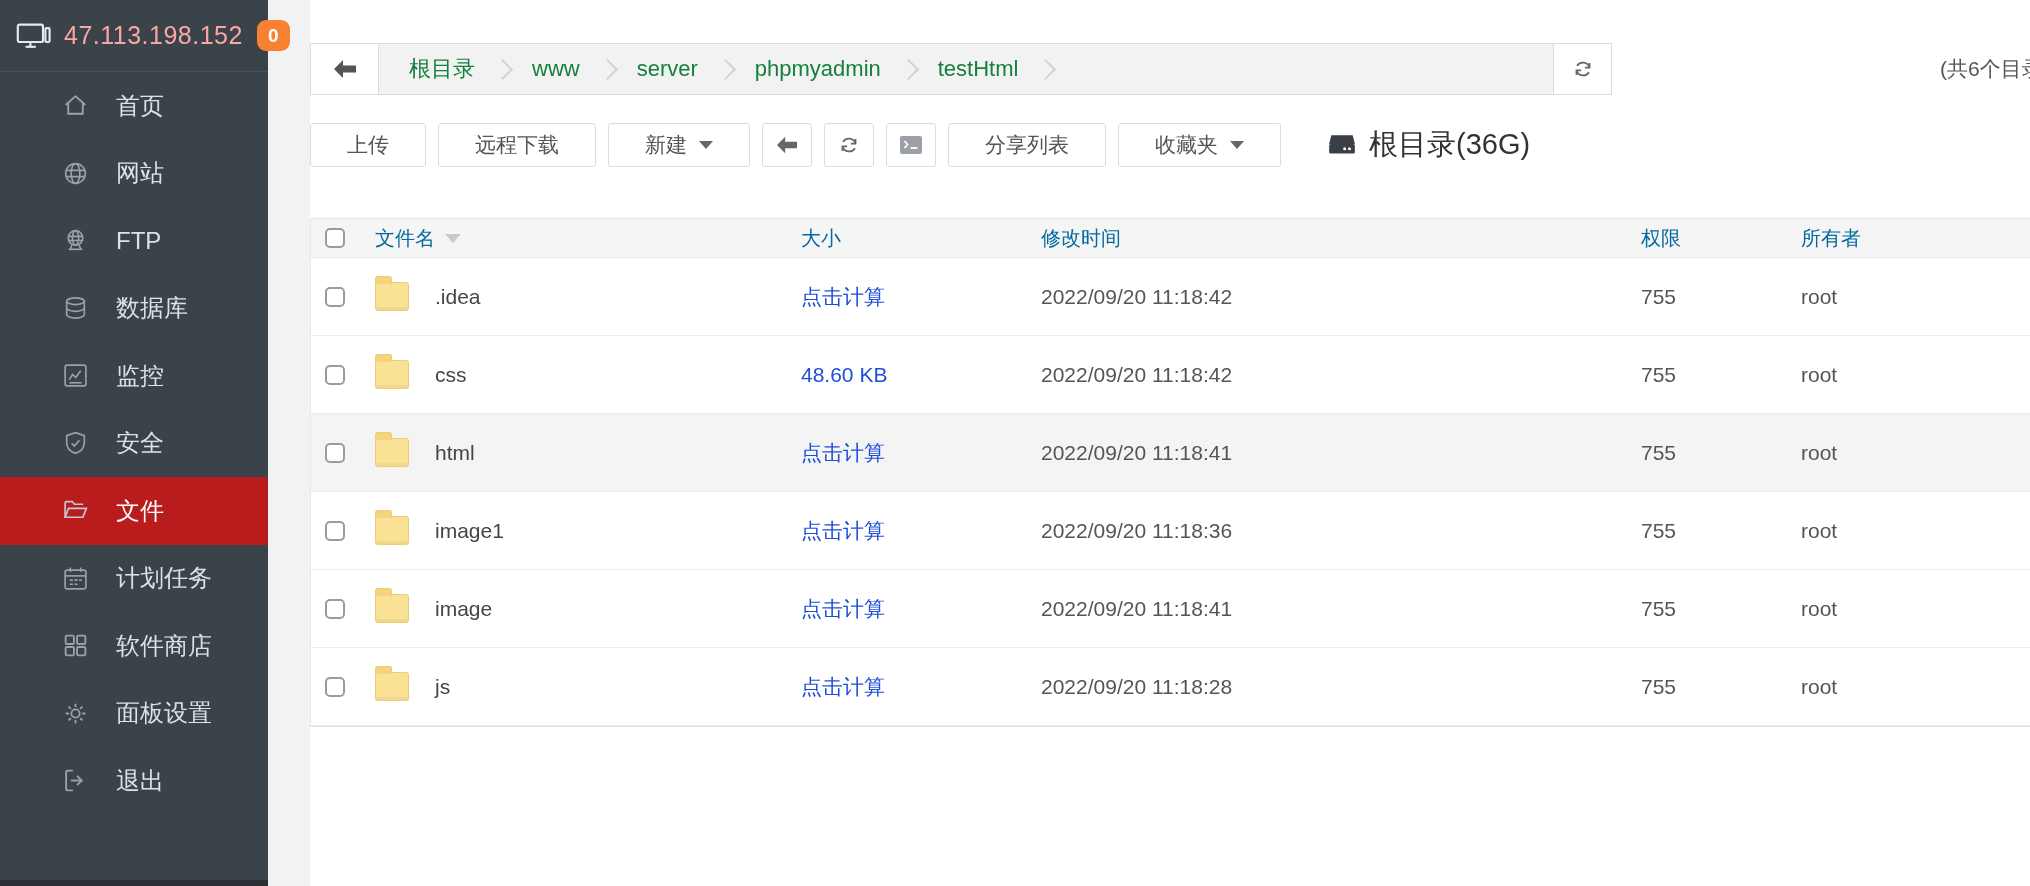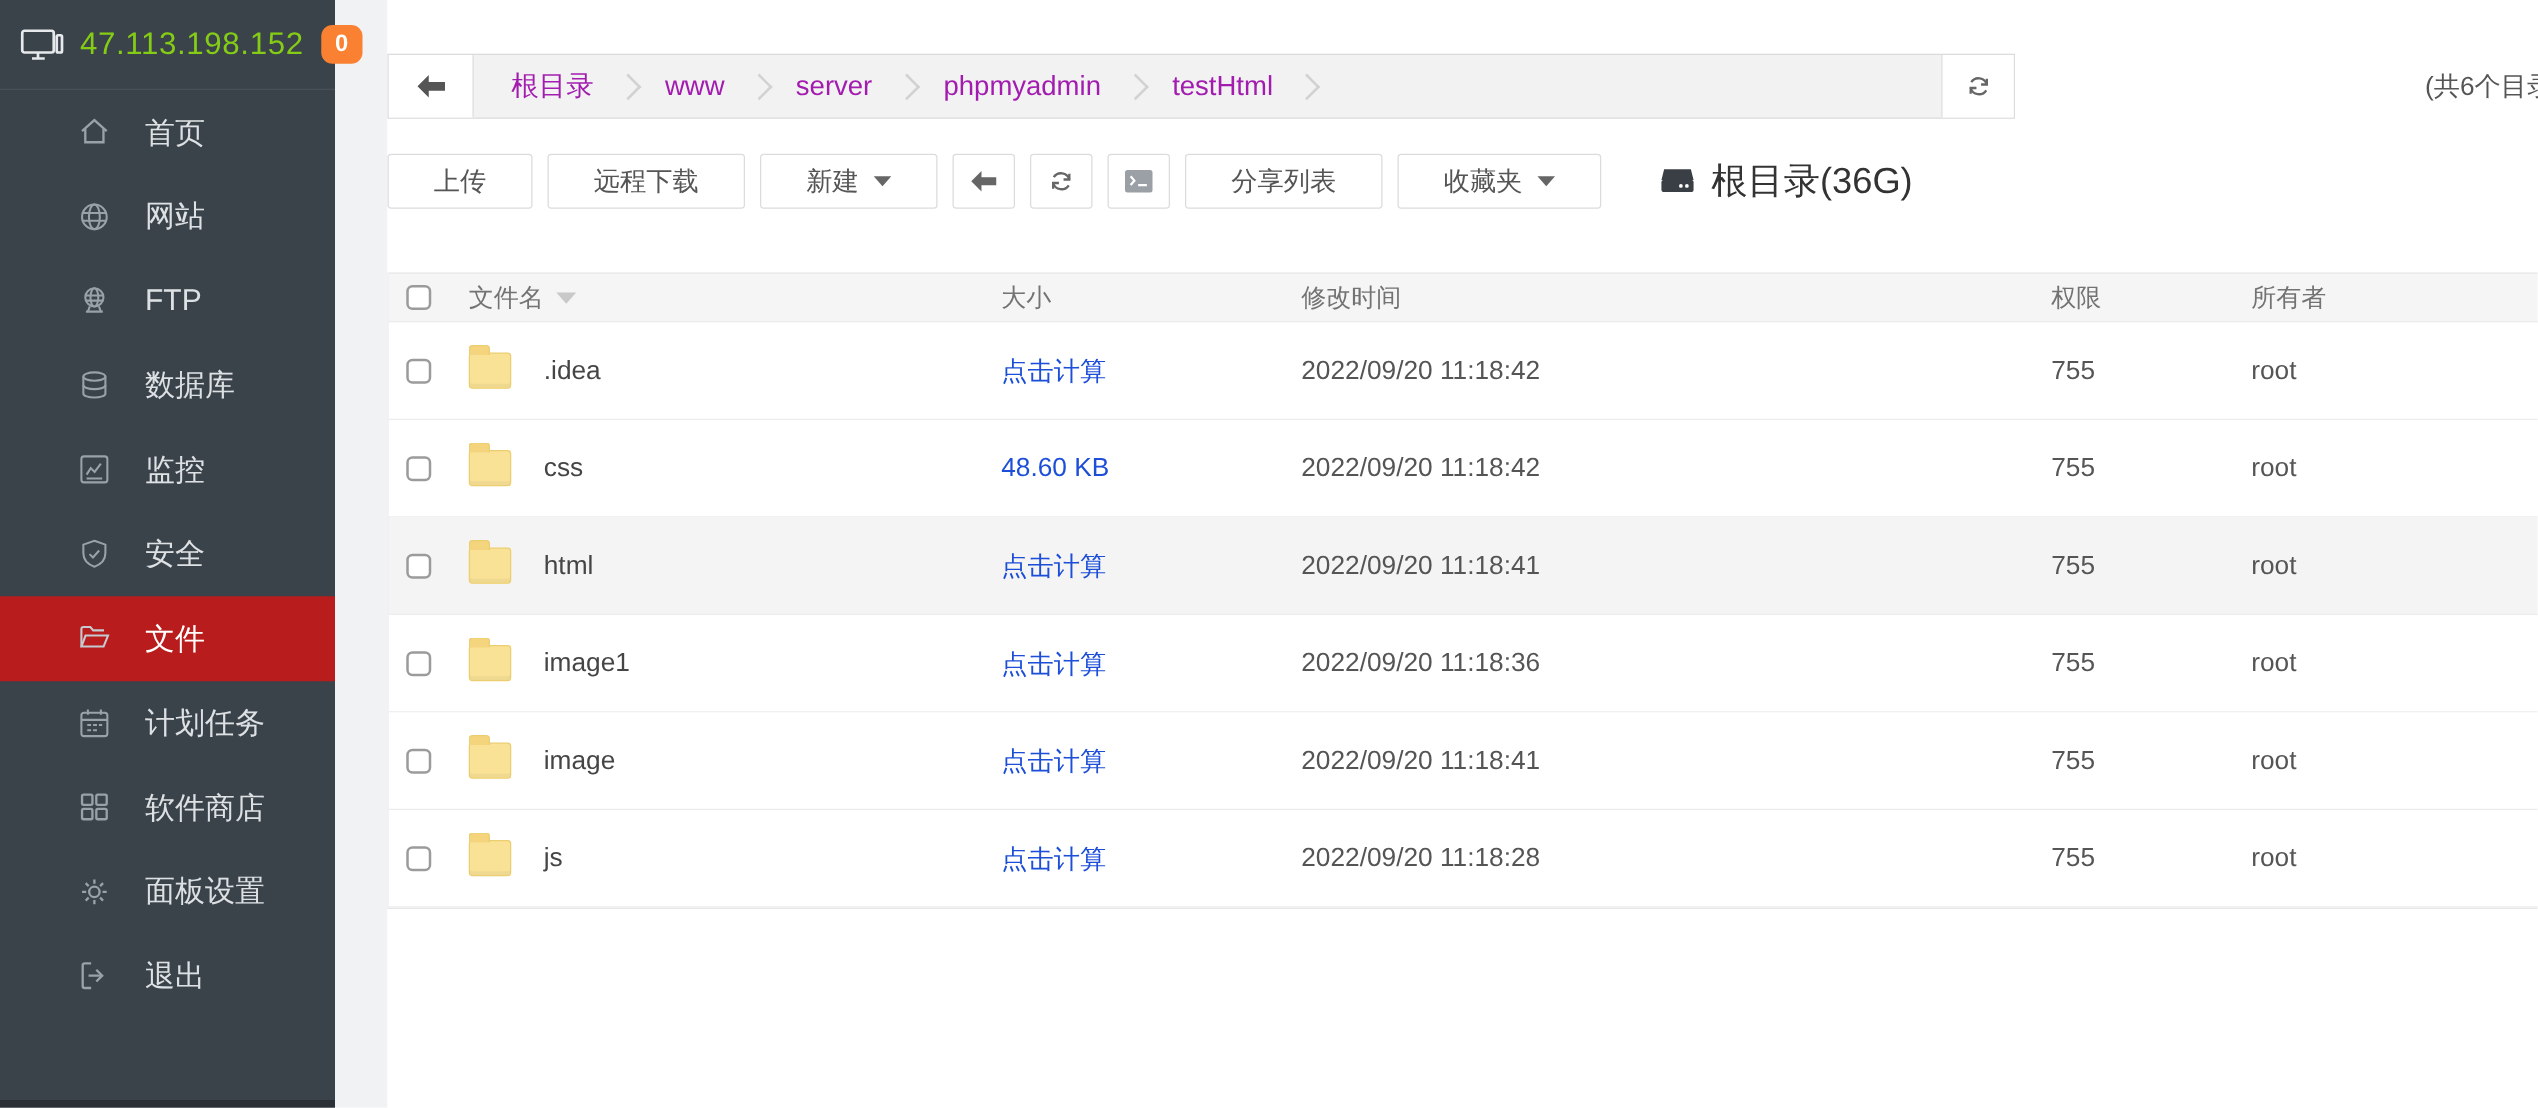--- a/index.html
+++ b/index.html
@@ -5,21 +5,21 @@
   * { margin:0; padding:0; box-sizing:border-box; }
   html,body { width:2030px; height:886px; overflow:hidden; background:#fff;
     font-family:"Liberation Sans","DejaVu Sans",sans-serif; }
 
   
   .sidebar { position:absolute; left:0; top:0; width:268px; height:886px;
     background:#3a424a; z-index:5; }
   .side-head { height:72px; display:flex; align-items:center; padding-left:16px;
     border-bottom:1px solid rgba(255,255,255,0.08); }
   .side-head .logo { color:#e7eaec; display:flex; margin-right:12px; }
-  .side-ip { color:#84cc16; font-size:25px; letter-spacing:0.5px; }
+  .side-ip { color:#fca5a5; font-size:25px; letter-spacing:0.5px; }
   .side-badge { margin-left:14px; background:#fa8132; color:#fff; font-size:19px;
     font-weight:bold; line-height:1; padding:6px 11px; border-radius:9px; }
   .side-menu { padding:0; }
   .side-item { height:67.5px; display:flex; align-items:center; padding-left:60px;
     color:#dde1e4; font-size:24px; cursor:pointer; }
   .side-item .sicon { width:30px; display:flex; justify-content:center;
     color:#99a1a9; margin-right:26px; }
   .side-item.active { background:#b91c1c; color:#fff; }
   .side-item.active .sicon { color:#c4cad0; }
   .side-bottom { position:absolute; bottom:0; left:0; width:100%; height:6px;
@@ -29,21 +29,21 @@
   .gutter { position:absolute; left:268px; top:0; width:42px; height:886px;
     background:#f1f2f3; }
   .main { position:absolute; left:310px; top:0; right:0; height:886px; background:#fff; }
 
   
   .crumb-bar { position:absolute; left:0; top:43px; width:1302px; height:52px;
     background:#f2f2f2; border:1px solid #dcdcdc; display:flex; align-items:stretch; }
   .crumb-back { width:68px; background:#fff; border-right:1px solid #dcdcdc;
     display:flex; align-items:center; justify-content:center; color:#555; cursor:pointer; }
   .crumb-list { flex:1; display:flex; align-items:center; padding-left:30px; overflow:hidden; }
-  .crumb { font-size:22px; color:#a21caf; margin-right:20px; cursor:pointer; white-space:nowrap; }
+  .crumb { font-size:22px; color:#15803d; margin-right:20px; cursor:pointer; white-space:nowrap; }
   .crumb-sep { width:15px; height:15px; border-top:2px solid #d2d2d2;
     border-right:2px solid #d2d2d2; transform:rotate(45deg); margin-right:22px; flex:none; }
   .crumb-refresh { width:58px; background:#fff; border-left:1px solid #dcdcdc;
     display:flex; align-items:center; justify-content:center; color:#666; cursor:pointer; }
   .dir-summary { position:absolute; left:1630px; top:43px; height:52px; display:flex;
     align-items:center; font-size:21px; color:#555; white-space:nowrap; }
 
   
   .toolbar { position:absolute; left:0; top:123px; display:flex; align-items:center; }
   .tbtn { height:44px; background:#fff; border:1px solid #dcdcdc; border-radius:3px;
@@ -53,21 +53,21 @@
   .caret-down { width:0; height:0; border-left:7px solid transparent;
     border-right:7px solid transparent; border-top:8px solid #666; margin-left:12px; }
   .root-disk { display:flex; align-items:center; margin-left:34px; cursor:pointer; }
   .root-disk .dlabel { font-size:29px; color:#333; margin-left:12px; }
 
   
   .ftable { position:absolute; left:0; top:218px; right:0;
     border-left:1px solid #e8e8e8; border-bottom:1px solid #e0e0e0; }
   .frow { display:flex; align-items:center; }
   .fhead { height:40px; background:#f5f5f5; border-top:1px solid #e8e8e8;
-    border-bottom:1px solid #e8e8e8; color:#737373; font-size:20px; }
+    border-bottom:1px solid #e8e8e8; color:#0369a1; font-size:20px; }
   .fbody-row { height:78px; border-bottom:1px solid #ececec; font-size:21px; color:#555;
     background:#fff; cursor:default; }
   .fbody-row.hl { background:#f4f4f4; }
   .c-check { width:64px; padding-left:14px; display:flex; align-items:center; }
   .c-name  { width:426px; display:flex; align-items:center; }
   .c-size  { width:240px; }
   .c-time  { width:600px; }
   .c-perm  { width:160px; }
   .c-owner { flex:1; }
   .cb { width:20px; height:20px; border:2px solid #9b9b9b; border-radius:5px;

